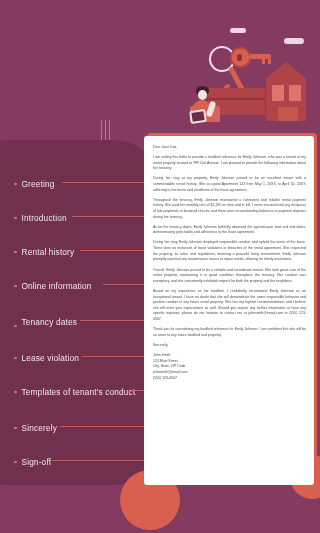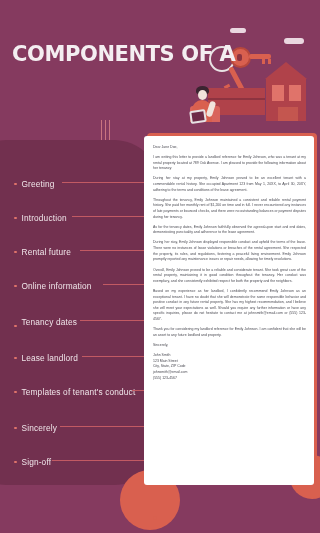--- a/index.html
+++ b/index.html
@@ -232,21 +232,20 @@
     <div class="fence-slat illus" style="left:201px; top:106px; width:8px; height:16px;"></div>
     <div class="fence-slat illus" style="left:212px; top:106px; width:8px; height:16px;"></div>
 
     <div class="person-hair illus" style="left:196px; top:86px; width:13px; height:9px;"></div>
     <div class="person-head illus" style="left:198px; top:90px; width:9px; height:10px;"></div>
     <div class="person-body illus" style="left:192px; top:100px; width:20px; height:22px;"></div>
     <div class="person-arm illus" style="left:208px; top:101px; width:6px; height:16px; transform:rotate(18deg);"></div>
     <div class="clipboard illus" style="left:190px; top:110px; width:16px; height:13px; transform:rotate(-8deg);"></div>
   </div>
 
-  <div class="title-main">COMPONENTS OF A</div>
 
   <div class="lamp-cord illus" style="left:101px; top:120px; height:26px;"></div>
   <div class="lamp-cord illus" style="left:105px; top:120px; height:26px;"></div>
   <div class="lamp-cord illus" style="left:109px; top:120px; height:26px;"></div>
   <div class="lamp-shade illus" style="left:98px; top:144px; width:16px; height:9px;"></div>
 
   <div class="panel"></div>
 
   <div class="toc">
 
@@ -257,39 +256,39 @@
     <div class="toc-line" style="left:62px; top:31px; width:85px;"></div>
 
     <div class="toc-item" style="left:14px; top:62px;">
       <span class="toc-dot"></span>
       <span>Introduction</span>
     </div>
     <div class="toc-line" style="left:72px; top:65px; width:75px;"></div>
 
     <div class="toc-item" style="left:14px; top:96px;">
       <span class="toc-dot"></span>
-      <span>Rental future</span>
+      <span>Rental history</span>
     </div>
     <div class="toc-line" style="left:80px; top:99px; width:67px;"></div>
 
     <div class="toc-item" style="left:14px; top:130px;">
       <span class="toc-dot"></span>
       <span>Online information</span>
     </div>
     <div class="toc-line" style="left:103px; top:133px; width:44px;"></div>
 
     <div class="toc-item" style="left:14px; top:166px;align-items:flex-end;">
       <span class="toc-dot"></span>
       <span>Tenancy dates</span>
     </div>
     <div class="toc-line" style="left:80px; top:169px; width:67px;"></div>
 
     <div class="toc-item" style="left:14px; top:202px;">
       <span class="toc-dot"></span>
-      <span>Lease landlord</span>
+      <span>Lease violation</span>
     </div>
     <div class="toc-line" style="left:82px; top:205px; width:65px;"></div>
 
     <div class="toc-item" style="left:14px; top:236px;">
       <span class="toc-dot"></span>
       <span>Templates of tenant's conduct</span>
     </div>
     <div class="toc-line" style="left:132px; top:239px; width:15px;"></div>
 
     <div class="toc-item" style="left:14px; top:272px;">

